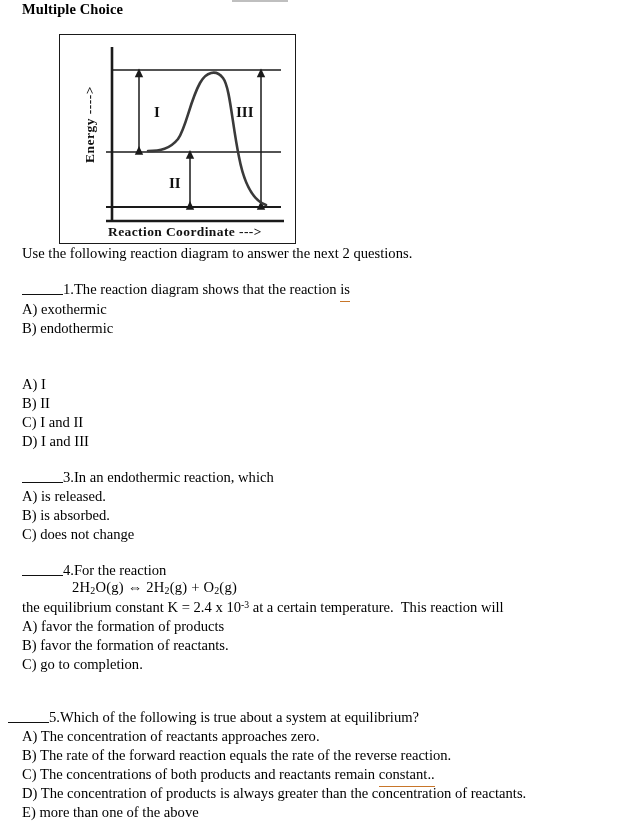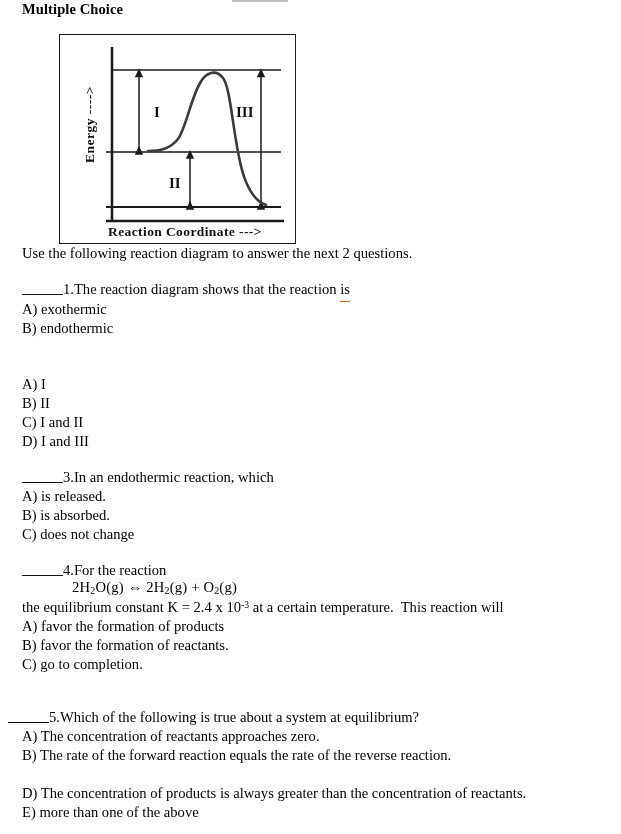--- a/index.html
+++ b/index.html
@@ -189,16 +189,19 @@
 
   <div class="txt" style="left:22px; top:636px;">B) favor the formation of reactants.</div>
   <div class="txt" style="left:22px; top:617px;">A) favor the formation of products</div>
   <div class="txt" style="left:22px; top:655px;">C) go to completion.</div>
 
   <div class="txt" style="left:8px; top:708px;">
     <span class="blank"></span><span>5.</span><span style="white-space:pre">Which of the following is true about a system at equilibrium?</span>
   </div>
   <div class="txt" style="left:22px; top:727px;">A) The concentration of reactants approaches zero.</div>
   <div class="txt" style="left:22px; top:746px;">B) The rate of the forward reaction equals the rate of the reverse reaction.</div>
+  <div class="txt" style="left:22px; top:765px;">
+    <span style="white-space:pre">C) The concentrations of both products and reactants remain </span><span class="sp-underline">constant..</span>
+  </div>
   <div class="txt" style="left:22px; top:803px;">E) more than one of the above</div>
   <div class="txt" style="left:22px; top:784px;">D) The concentration of products is always greater than the concentration of reactants.</div>
 
 </div>
 
 </body></html>

